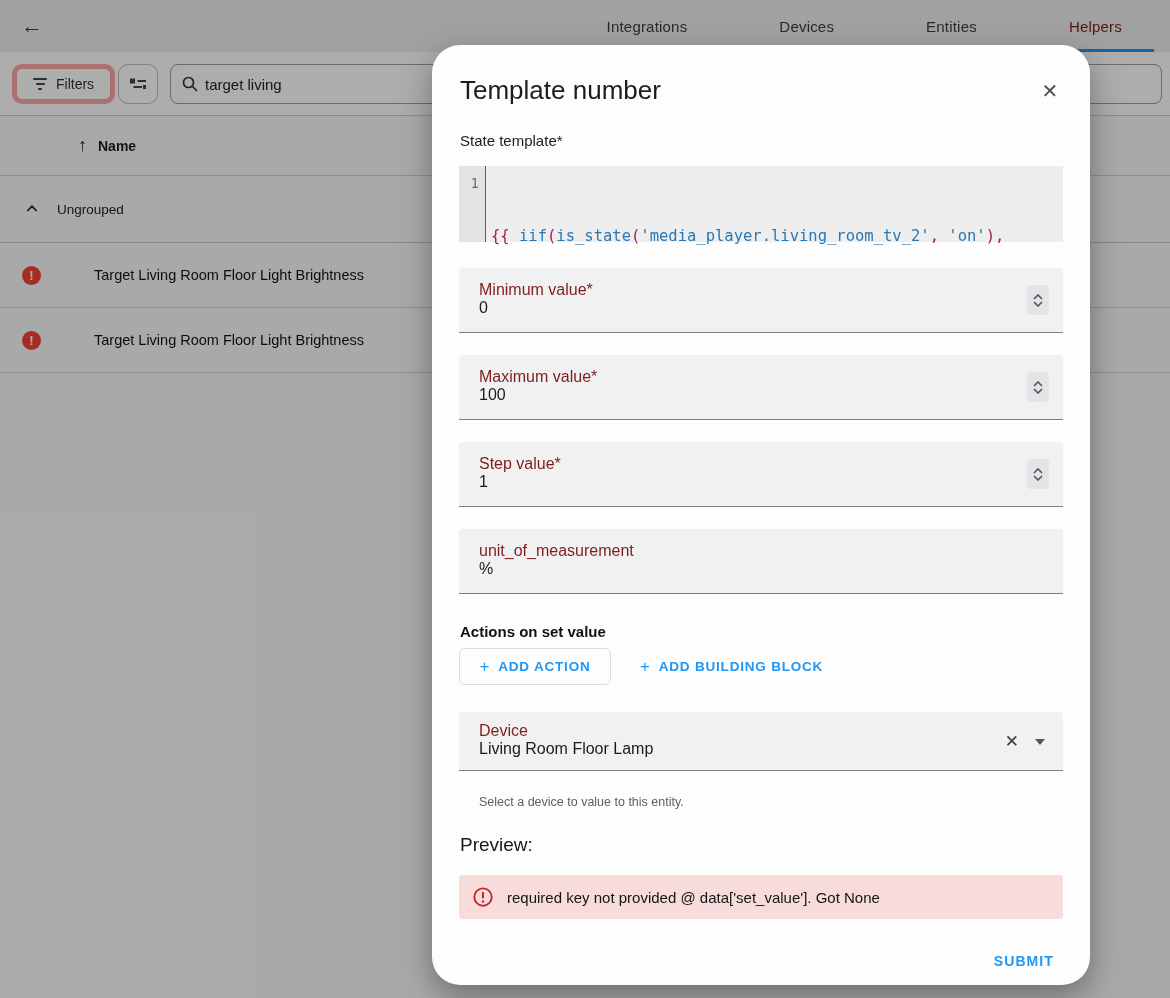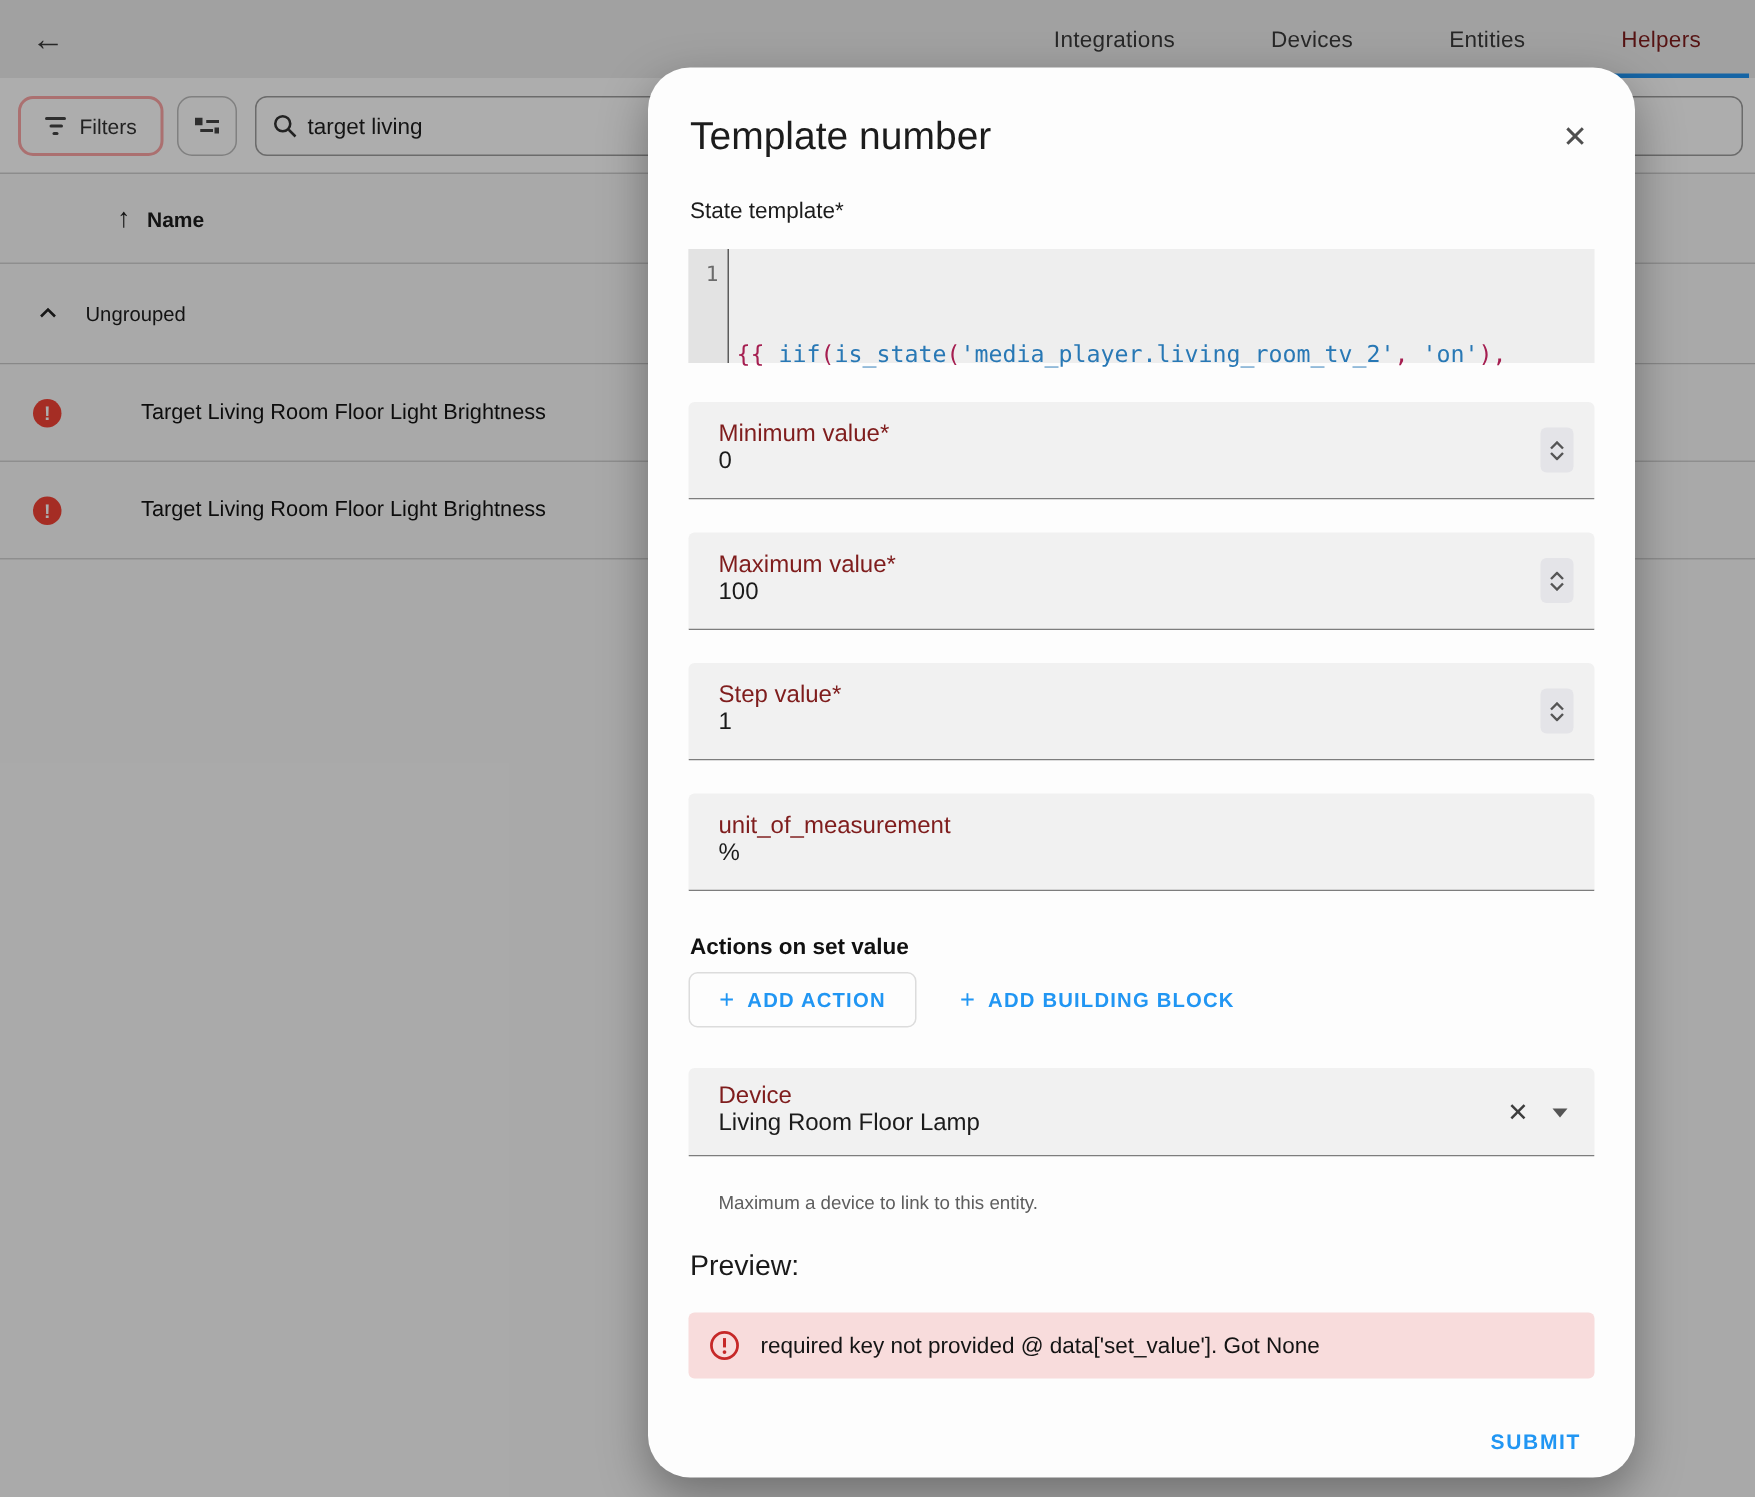--- a/index.html
+++ b/index.html
@@ -5,28 +5,28 @@
   * { margin:0; padding:0; box-sizing:border-box; }
   html,body { width:1170px; height:998px; overflow:hidden;
     font-family:"Liberation Sans", sans-serif; background:#fff; }
 
   
   .page { position:absolute; inset:0; background:#fafafa; }
   .topnav { position:absolute; left:0; top:0; right:0; height:52px; background:#eeeeee;
     display:flex; align-items:center; }
   .back-btn { width:40px; height:40px; margin-left:12px; display:flex; align-items:center;
     justify-content:center; color:#3a3a3a; font-size:22px; cursor:pointer; }
-  .tabs { position:absolute; right:4px; top:0; height:52px; display:flex; }
+  .tabs { position:absolute; right:16px; top:0; height:52px; display:flex;gap:28px; }
   .tab { height:52px; display:flex; align-items:center; padding:0 32px; font-size:15px;
     font-weight:500; color:#3c3c3c; letter-spacing:.2px; cursor:pointer; }
   .tab.active { color:#7f1d1d; box-shadow:inset 0 -3px 0 #2196f3; }
 
   .toolbar { position:absolute; left:0; top:52px; right:0; height:64px; background:#ffffff;
     border-bottom:1px solid #cfcfcf; }
-  .chip { position:absolute; left:12px; top:12px; height:40px; border:2px solid #fca5a5;
+  .chip { position:absolute; left:12px; top:12px; height:40px; border:5px solid #fca5a5;
     border-radius:10px; background:#fff; display:flex; align-items:center; gap:9px;
     padding:0 16px; font-size:14px; color:#333; }
   .iconbtn { position:absolute; left:118px; top:12px; width:40px; height:40px;
     border:1px solid #bdbdbd; border-radius:10px; background:#fff; display:flex;
     align-items:center; justify-content:center; }
   .searchbox { position:absolute; left:170px; top:12px; right:8px; height:40px;
     border:1px solid #9e9e9e; border-radius:8px; background:#fff; display:flex;
     align-items:center; padding:0 10px; gap:6px; }
   .searchbox .val { font-size:15px; color:#1f1f1f; }
 
@@ -252,21 +252,21 @@
     <span class="plus">+</span>
     <span>ADD BUILDING BLOCK</span>
   </div>
 
   <div class="field f-device">
     <span class="flabel">Device</span>
     <span class="fvalue">Living Room Floor Lamp</span>
     <span class="clear-x">✕</span>
     <span class="caret"></span>
   </div>
-  <div class="helper-txt">Maximum a device to link to this entity.</div>
+  <div class="helper-txt">Select a device to value to this entity.</div>
 
   <div class="preview-heading">Preview:</div>
 
   <div class="alert">
     <svg width="22" height="22" viewBox="0 0 24 24">
       <circle cx="12" cy="12" r="9.5" fill="none" stroke="#c62828" stroke-width="2"></circle>
       <line x1="12" y1="6.6" x2="12" y2="13.4" stroke="#c62828" stroke-width="2.2"></line>
       <circle cx="12" cy="16.8" r="1.35" fill="#c62828"></circle>
     </svg>
     <span class="msg">required key not provided @ data['set_value']. Got None</span>

